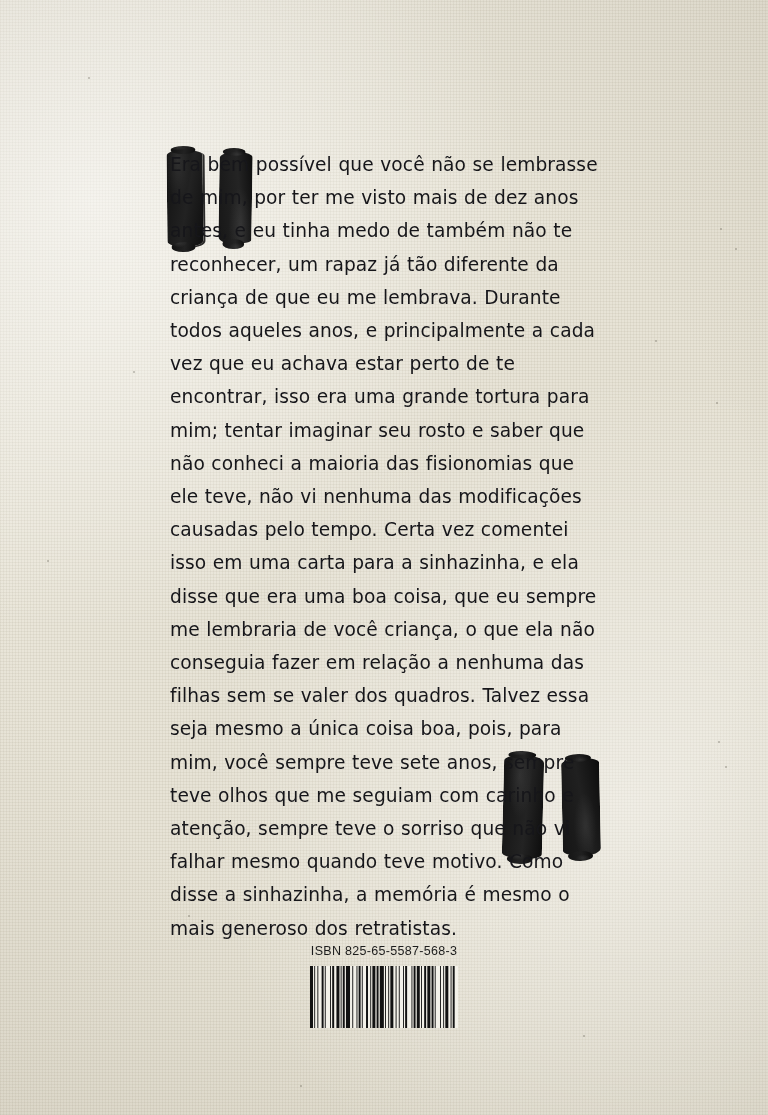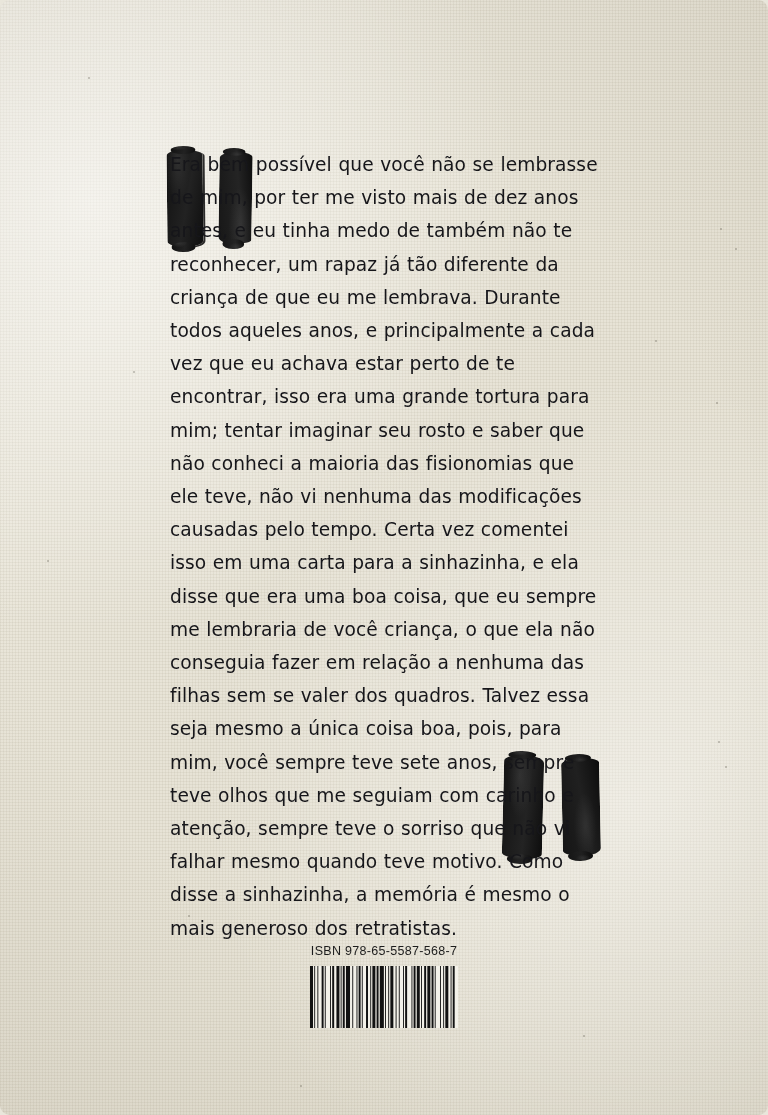--- a/index.html
+++ b/index.html
@@ -21,21 +21,20 @@
     height: 1115px;
     background-color: #eae7dc;
     background-image:
       radial-gradient(circle at 12% 18%, rgba(255,255,255,0.55) 0%, rgba(255,255,255,0) 38%),
       radial-gradient(circle at 82% 72%, rgba(255,255,255,0.40) 0%, rgba(255,255,255,0) 42%),
       radial-gradient(circle at 50% 50%, rgba(0,0,0,0.00) 55%, rgba(120,110,88,0.10) 100%),
       repeating-linear-gradient(0deg, rgba(150,142,118,0.10) 0px, rgba(150,142,118,0.10) 1px, rgba(255,255,255,0.0) 1px, rgba(255,255,255,0.0) 3px),
       repeating-linear-gradient(90deg, rgba(150,142,118,0.10) 0px, rgba(150,142,118,0.10) 1px, rgba(255,255,255,0.0) 1px, rgba(255,255,255,0.0) 3px),
       linear-gradient(135deg, #eeebe0 0%, #e7e3d6 50%, #e4e0d2 100%);
     overflow: hidden;
-    border-radius: 10px;
   }
 
   
   .speckle {
     position: absolute;
     border-radius: 50%;
     background: rgba(70,65,55,0.35);
     pointer-events: none;
   }
 
@@ -177,21 +176,21 @@
   <div class="brush b1"></div>
   <div class="brush b2"></div>
   <div class="brush b3"></div>
   <div class="brush b4"></div>
 
   <div id="text-block">
     <p>Era bem possível que você não se lembrasse de mim, por ter me visto mais de dez anos antes, e eu tinha medo de também não te reconhecer, um rapaz já tão diferente da criança de que eu me lembrava. Durante todos aqueles anos, e principalmente a cada vez que eu achava estar perto de te encontrar, isso era uma grande tortura para mim; tentar imaginar seu rosto e saber que não conheci a maioria das fisionomias que ele teve, não vi nenhuma das modificações causadas pelo tempo. Certa vez comentei isso em uma carta para a sinhazinha, e ela disse que era uma boa coisa, que eu sempre me lembraria de você criança, o que ela não conseguia fazer em relação a nenhuma das filhas sem se valer dos quadros. Talvez essa seja mesmo a única coisa boa, pois, para mim, você sempre teve sete anos, sempre teve olhos que me seguiam com carinho e atenção, sempre teve o sorriso que não vi falhar mesmo quando teve motivo. Como disse a sinhazinha, a memória é mesmo o mais generoso dos retratistas.</p>
   </div>
 
   <div id="isbn-area">
-    <div id="isbn-text">ISBN 978-65-5587-568-7</div>
+    <div id="isbn-text">ISBN 825-65-5587-568-3</div>
     <div id="barcode-wrap">
       <svg id="barcode" viewBox="0 0 148 62" preserveAspectRatio="none" aria-hidden="true">
           <rect x="0" y="0" width="148" height="62" fill="#f3f1e9"></rect>
           <rect x="0.00" y="0" width="3.02" height="62" fill="#121212"></rect>
           <rect x="4.23" y="0" width="0.91" height="62" fill="#121212"></rect>
           <rect x="7.40" y="0" width="0.91" height="62" fill="#121212"></rect>
           <rect x="11.63" y="0" width="1.96" height="62" fill="#121212"></rect>
           <rect x="14.80" y="0" width="0.91" height="62" fill="#121212"></rect>
           <rect x="20.09" y="0" width="0.91" height="62" fill="#121212"></rect>
           <rect x="22.20" y="0" width="1.96" height="62" fill="#121212"></rect>

